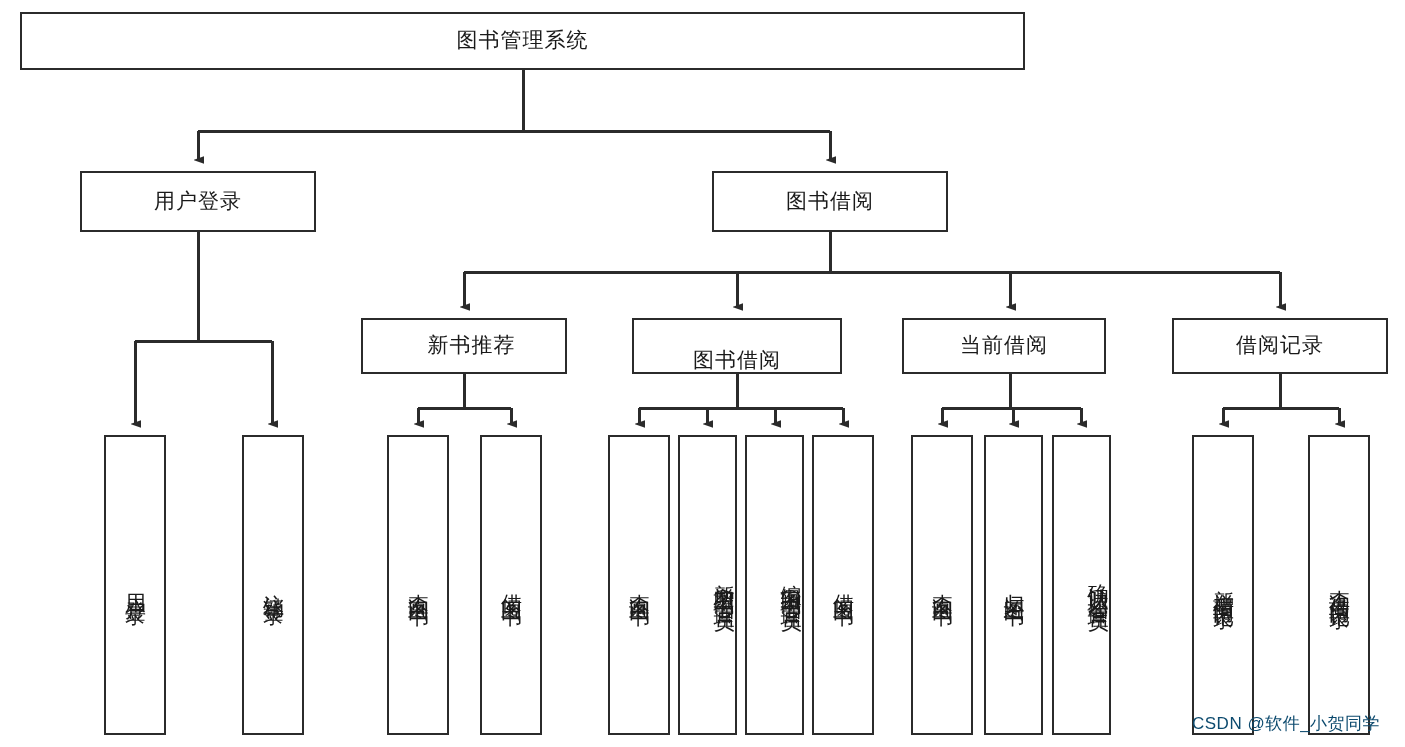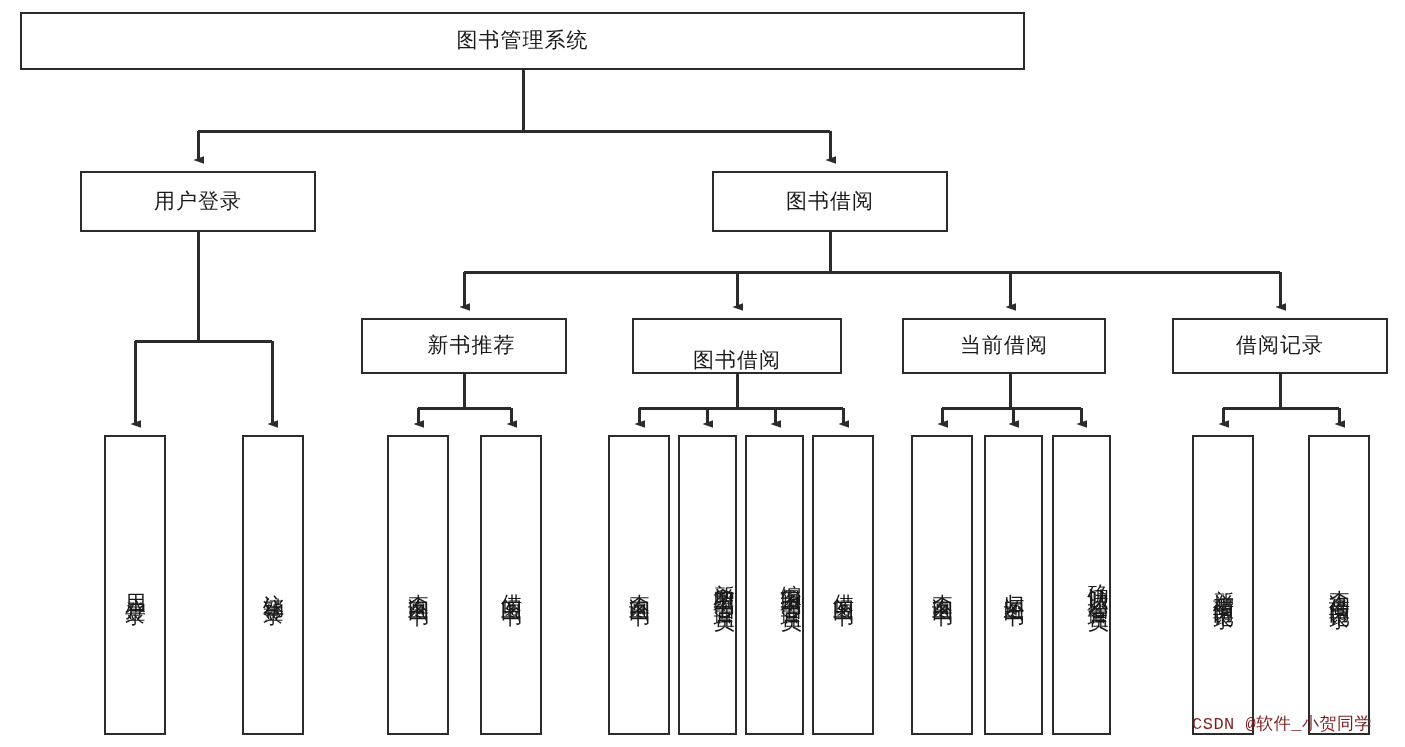--- a/index.html
+++ b/index.html
@@ -54,25 +54,25 @@
     justify-content: center;
   }
   .node.vert.center {
     align-items: center;
   }
   .watermark {
     position: absolute;
     left: 1192px;
     top: 712px;
     font-size: 17px;
-    color: #7f1d1d;
+    color: #0c4a6e;
     letter-spacing: 0.5px;
     white-space: nowrap;
     z-index: 5;
-    font-family: Liberation Mono, monospace;
+    font-family: Liberation Sans, sans-serif;
   }
 </style>
 </head>
 <body>
 
 <div id="canvas">
 
   <svg id="wires" viewBox="0 0 1405 747">
     <defs>
       <marker id="arrow" markerWidth="10" markerHeight="10" refX="4.2" refY="6.4" orient="auto" markerUnits="userSpaceOnUse">

